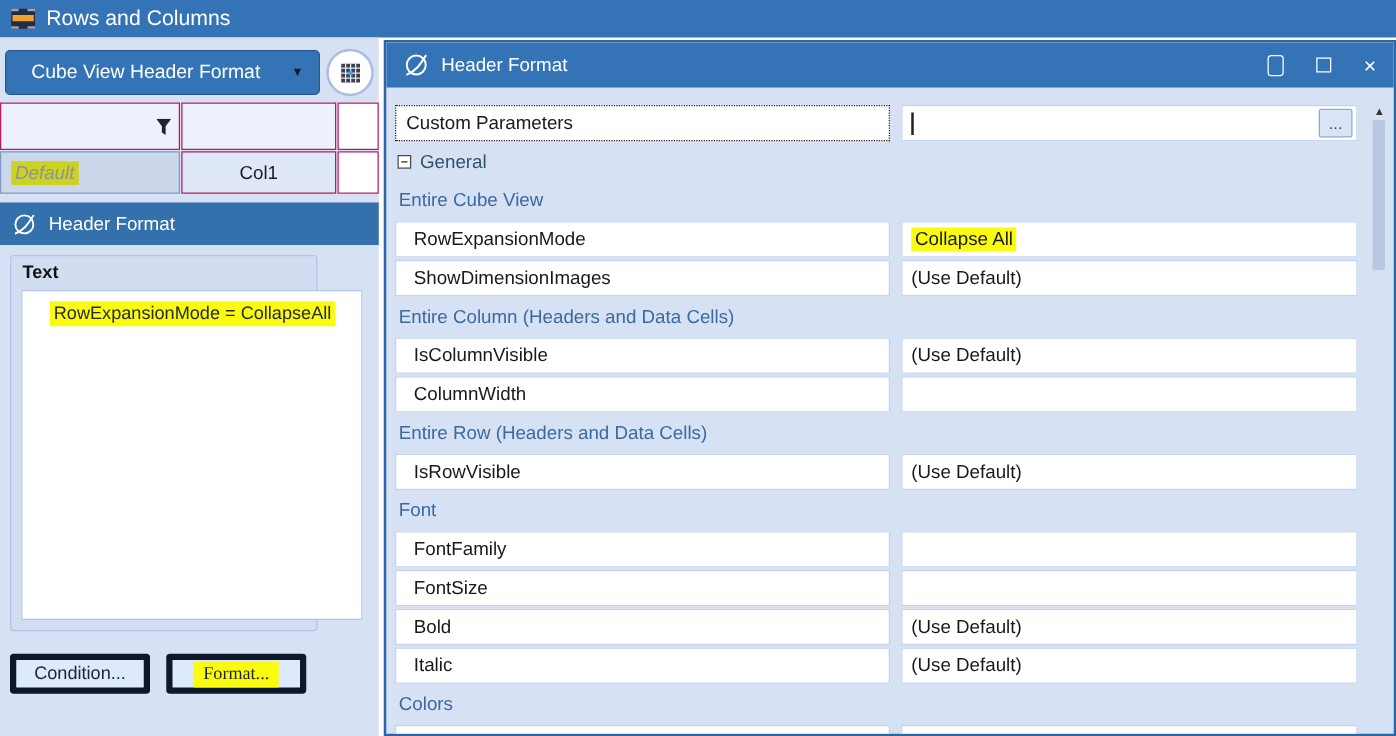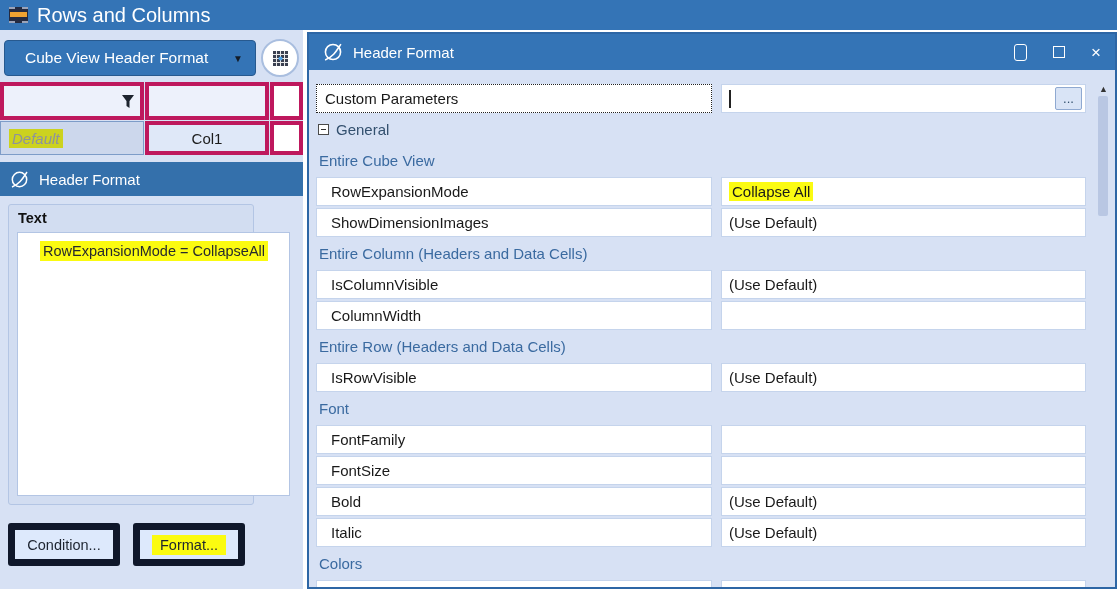--- a/index.html
+++ b/index.html
@@ -2,61 +2,61 @@
 <html><head>
 <meta charset="utf-8">
 <style>
   * { margin:0; padding:0; box-sizing:border-box; }
   body { font-family:"Liberation Sans", sans-serif; background:#fff; }
   .stage { position:relative; width:1117px; height:589px; overflow:hidden; background:#fff; }
 
   
   .main-titlebar { position:absolute; left:0; top:0; width:1117px; height:30px;
     background:#3474b6; display:flex; align-items:center; padding-left:9px; gap:9px; }
-  .main-titlebar .title { color:#fff; font-size:20px; }
+  .main-titlebar .title { color:#fff; font-size:17px; }
   .film-icon { width:19px; height:16px; background:#252b40; position:relative;
     border-top:2px dashed #9aa3b8; border-bottom:2px dashed #9aa3b8; }
   .film-stripe { position:absolute; left:1px; right:1px; top:3px; height:5px; background:#efa231; }
 
   
   .left-window { position:absolute; left:0; top:30px; width:303px; height:559px; background:#d7e1f4; }
 
   .cv-dropdown { position:absolute; left:4px; top:10px; width:252px; height:36px;
     background:#3474b6; border:1px solid #27598f; border-radius:4px;
     display:flex; align-items:center; justify-content:space-between; padding:0 12px 0 20px; cursor:pointer; }
   .cv-dropdown .lbl { color:#fff; font-size:15.5px; }
   .cv-dropdown .caret { color:#131c28; font-size:10px; }
 
   .grid-circle-btn { position:absolute; left:261px; top:9px; width:38px; height:38px; border-radius:50%;
     background:#fff; border:2px solid #a9bedf; display:flex; align-items:center; justify-content:center; cursor:pointer; }
 
-  .cell { position:absolute; border:4px solid #be185d; font-size:15px; color:#1c1c1c;
+  .cell { position:absolute; border:1px solid #be185d; font-size:15px; color:#1c1c1c;
     display:flex; align-items:center; }
   .filter-cell { background:#edf1fb; justify-content:flex-end; padding-right:6px; }
   .hdr-cell-default { background:#ccd7ec; border:1px solid #7d9cc8; padding-left:8px; }
   .hdr-cell-col1 { background:#dfe8f8; justify-content:center; }
   .white-cell { background:#fff; }
   .default-hl { font-style:italic; color:#8d929e; background:#ccd21f; padding:1px 3px; }
 
   .panel-titlebar { position:absolute; left:0; top:132px; width:303px; height:34px; background:#336fa2;
     background:#3470ab; display:flex; align-items:center; gap:10px; padding-left:10px; }
   .panel-titlebar .title { color:#fff; font-size:15px; }
 
   .groupbox { position:absolute; left:8px; top:174px; width:246px; height:301px;
     background:#d2ddf1; border:1px solid #b3c5e4; border-radius:3px; }
   .groupbox .gb-label { position:absolute; left:9px; top:5px; font-size:14.5px; font-weight:bold; color:#111; }
   .groupbox .gb-inner { position:absolute; left:8px; top:27px; width:273px; height:264px;
     background:#fff; border:1px solid #b3c5e4; padding:8px 0 0 22px; }
   .hl-line { display:inline-block; background:#fbfb10; color:#26292e; font-size:14.5px; padding:2px 3px; }
 
-  .btn { position:absolute; height:43px; background:#dde9fc; border:7px solid #0f172a; border-radius:3px;
+  .btn { position:absolute; height:32px; background:#dde9fc; border:5px solid #0f172a; border-radius:3px;
     font-size:14.5px; color:#1d2430; display:flex; align-items:center; justify-content:center; cursor:pointer; }
   .btn-condition { left:8px; top:493px; width:112px; }
   .btn-format { left:133px; top:493px; width:112px; }
-  .btn-format .yellow { background:#fbfb10; padding:2px 8px; }
+  .btn-format .yellow { background:#fbfb10; padding:2px 8px;font-family:Liberation Serif, serif; }
 
   
   .right-window { position:absolute; left:307px; top:32px; width:810px; height:557px;
     border:2px solid #2d66a5; background:#d7e1f4; overflow:hidden; }
   .rw-titlebar { position:absolute; left:0; top:0; width:100%; height:36px; background:#3474b6;
     display:flex; align-items:center; gap:10px; padding:0 14px; }
   .rw-titlebar .title { color:#fff; font-size:15px; flex:1; }
   .rw-icons { display:flex; align-items:center; gap:26px; }
   .dock-icon { width:13px; height:17px; border:1.6px solid #fff; border-radius:3px; }
   .max-icon { width:12px; height:12px; border:1.6px solid #fff; }

